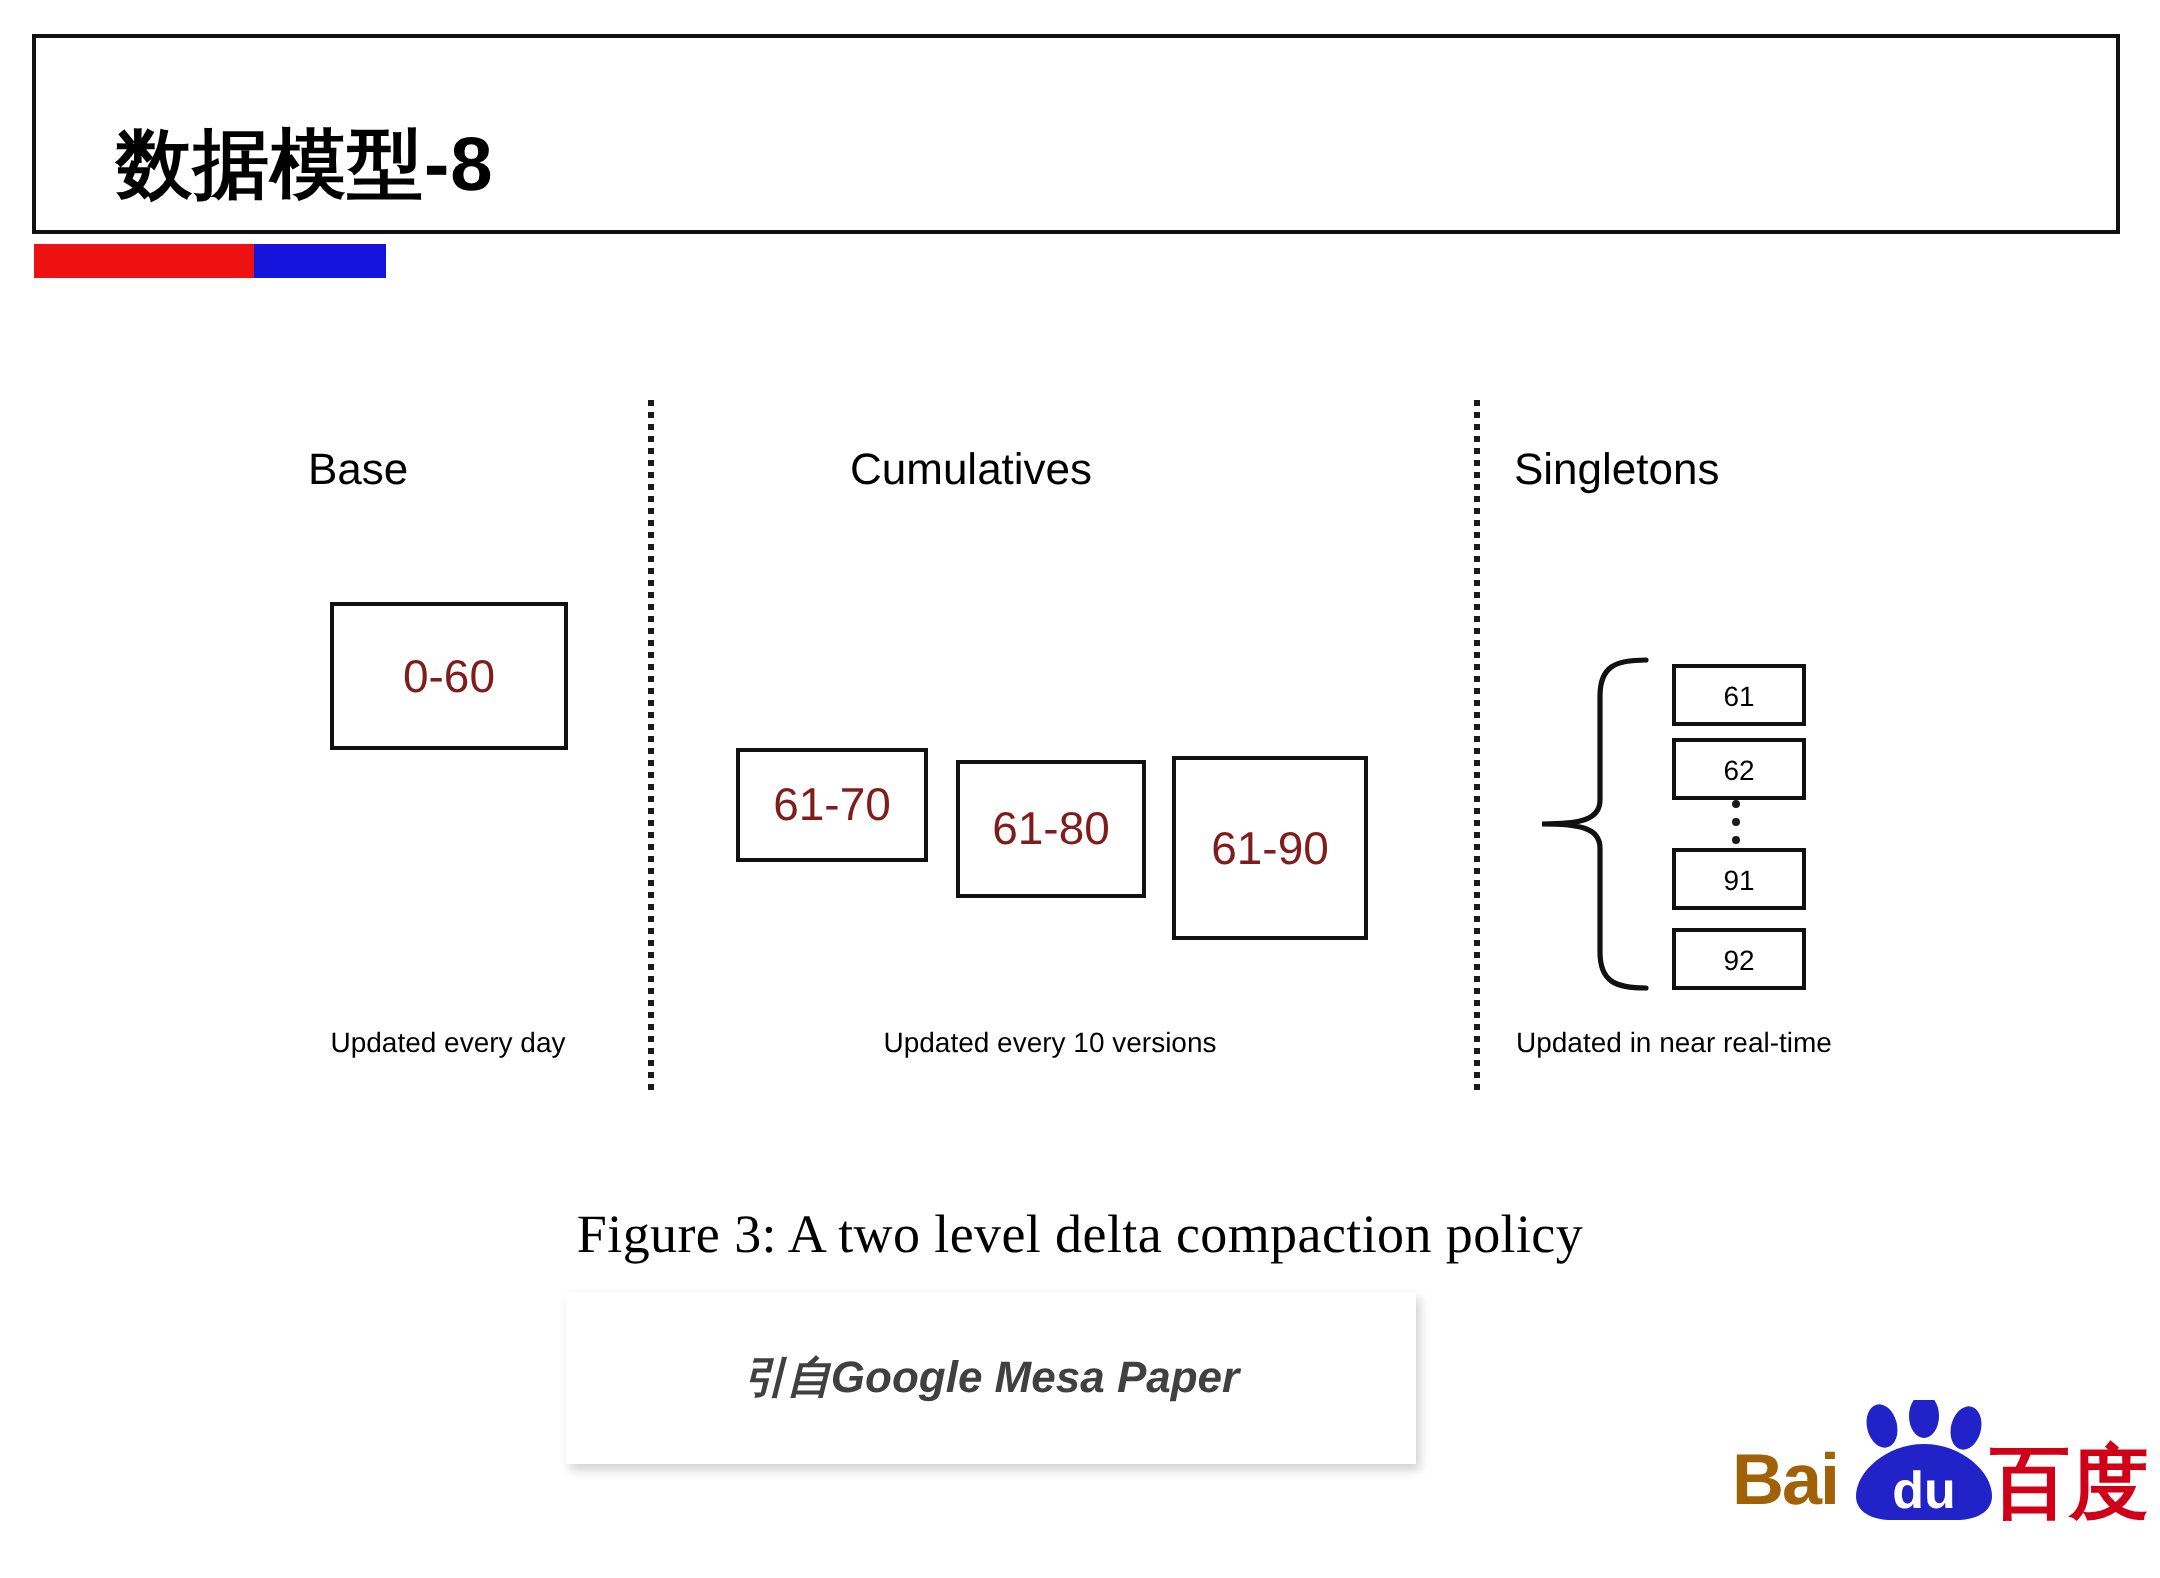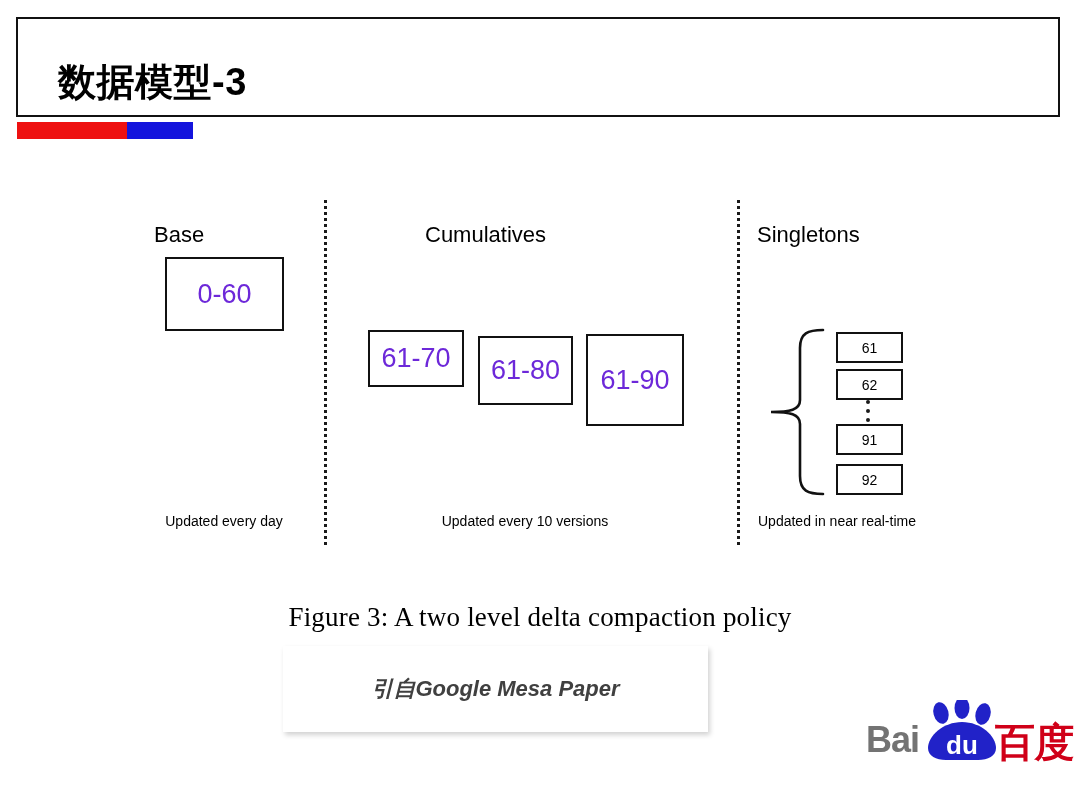--- a/index.html
+++ b/index.html
@@ -90,22 +90,23 @@
   #note-singleton  { left: 757px; top: 511px; width: 160px; }
 
   .vbox {
     position: absolute;
     border: 2.5px solid #111111;
     background: #ffffff;
     box-sizing: border-box;
     display: flex;
     align-items: center;
     justify-content: center;
-    font-size: 27px;
-    color: #6d28d9;
+    font-size: 23px;
+    color: #7f1d1d;
+    margin-top: 44px;
   }
   #box-base  { left: 165px; top: 257px; width: 119px; height: 74px; }
   #box-61-70 { left: 368px; top: 330px; width: 96px;  height: 57px; }
   #box-61-80 { left: 478px; top: 336px; width: 95px;  height: 69px; }
   #box-61-90 { left: 586px; top: 334px; width: 98px;  height: 92px; }
 
   .sbox {
     position: absolute;
     left: 836px;
     width: 67px;
@@ -206,21 +207,21 @@
     left: 58px;
     top: 0px;
     width: 76px;
     height: 62px;
   }
 </style>
 </head>
 <body>
 
 <div id="title-frame">
-  <div id="slide-title">数据模型-3</div>
+  <div id="slide-title">数据模型-8</div>
 </div>
 
 <div id="accent-bar">
   <div id="accent-bar-red" style="background: rgb(238, 17, 17);"></div>
   <div id="accent-bar-blue" style="background: rgb(20, 20, 221);"></div>
 </div>
 
 <div id="diagram">
 
   <div class="divider" id="divider-1"></div>
@@ -251,21 +252,21 @@
   <div class="col-note" id="note-singleton">Updated in near real-time</div>
 </div>
 
 <div id="figure-caption">Figure 3: A two level delta compaction policy</div>
 
 <div id="citation-card">
   <span id="citation-text">引自Google Mesa Paper</span>
 </div>
 
 <div id="baidu-logo">
-  <span id="baidu-bai" style="color: #737373;">Bai</span>
+  <span id="baidu-bai" style="color: #a16207;">Bai</span>
   <svg id="baidu-paw" viewBox="0 0 76 62" xmlns="http://www.w3.org/2000/svg">
     <ellipse cx="17" cy="13" rx="7.5" ry="11" fill="#2122c8" transform="rotate(-14 17 13)"></ellipse>
     <ellipse cx="38" cy="8" rx="7.5" ry="11" fill="#2122c8"></ellipse>
     <ellipse cx="59" cy="14" rx="7.5" ry="11" fill="#2122c8" transform="rotate(14 59 14)"></ellipse>
     <path d="M 38 22 C 57 22, 72 36, 72 48 C 72 56, 64 60, 54 60 L 22 60 C 12 60, 4 56, 4 48 C 4 36, 19 22, 38 22 Z" fill="#2122c8"></path>
     <text x="38" y="54" text-anchor="middle" fill="#ffffff" font-family="Liberation Sans, sans-serif" font-size="26" font-weight="bold">du</text>
   </svg>
   <span id="baidu-cn" style="color: rgb(208, 0, 24);">百度</span>
 </div>
 

